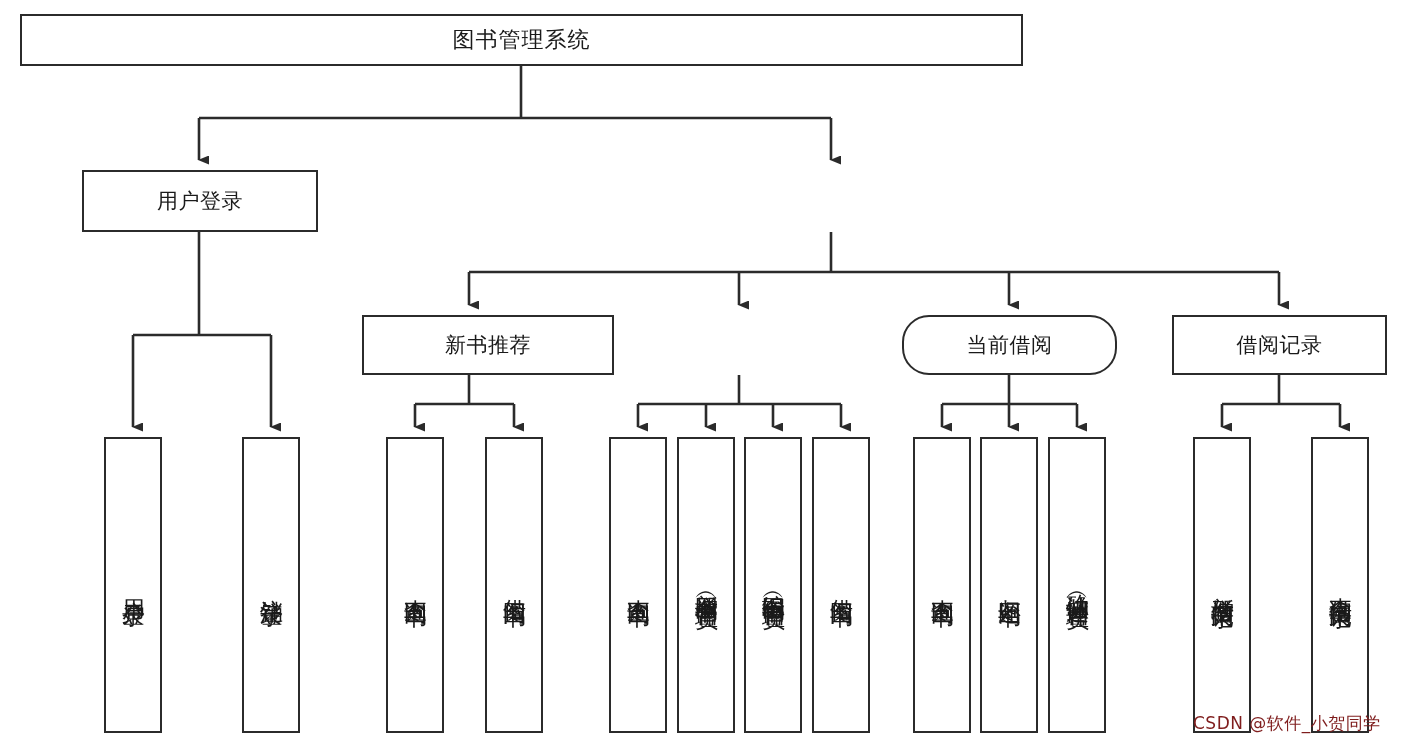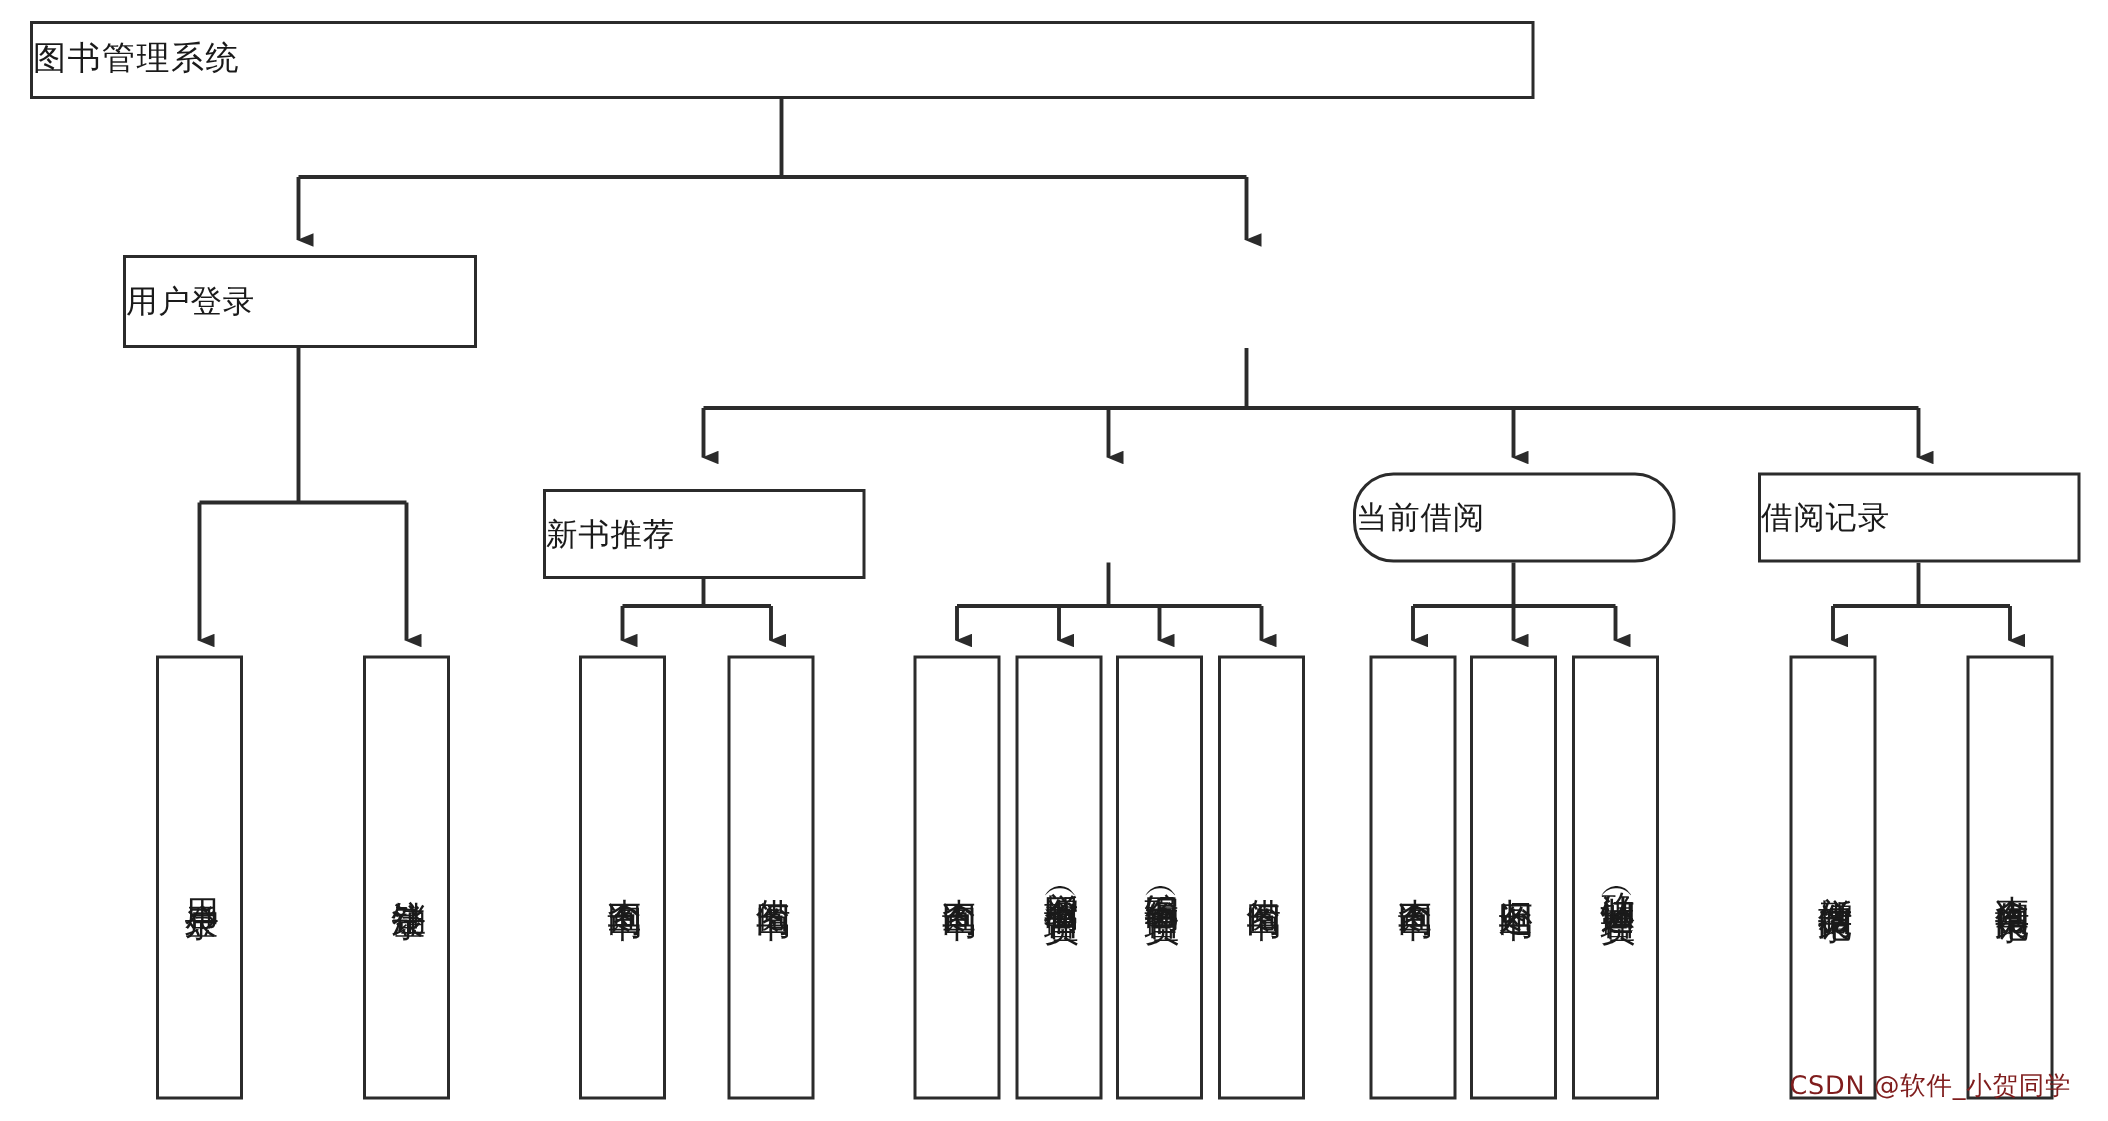--- a/index.html
+++ b/index.html
@@ -26,21 +26,21 @@
     height: 747px;
     pointer-events: none;
   }
   .node {
     position: absolute;
     box-sizing: border-box;
     background: #ffffff;
     border: 2px solid #2b2b2b;
     display: flex;
     align-items: center;
-    justify-content: flex-start;
+    justify-content: center;
     color: #1a1a1a;
   }
   .node .lbl {
     display: block;
     text-align: center;
     line-height: 1.18;
     white-space: nowrap;
   }
   
   .node.horiz .lbl {
@@ -136,21 +136,21 @@
 
   <div class="node horiz root" style="left:20px; top:14px; width:1003px; height:52px;">
     <span class="lbl">图书管理系统</span>
   </div>
 
   <div class="node horiz" style="left:82px; top:170px; width:236px; height:62px;">
     <span class="lbl">用户登录</span>
   </div>
 
 
-  <div class="node horiz" style="left:362px; top:326px; width:215px; height:60px;">
+  <div class="node horiz" style="left:362px; top:315px; width:252px; height:60px;">
     <span class="lbl">新书推荐</span>
   </div>
 
 
   <div class="node horiz" style="left:902px; top:315px; width:215px; height:60px;border-radius:27px;">
     <span class="lbl">当前借阅</span>
   </div>
 
   <div class="node horiz" style="left:1172px; top:315px; width:215px; height:60px;">
     <span class="lbl">借阅记录</span>

